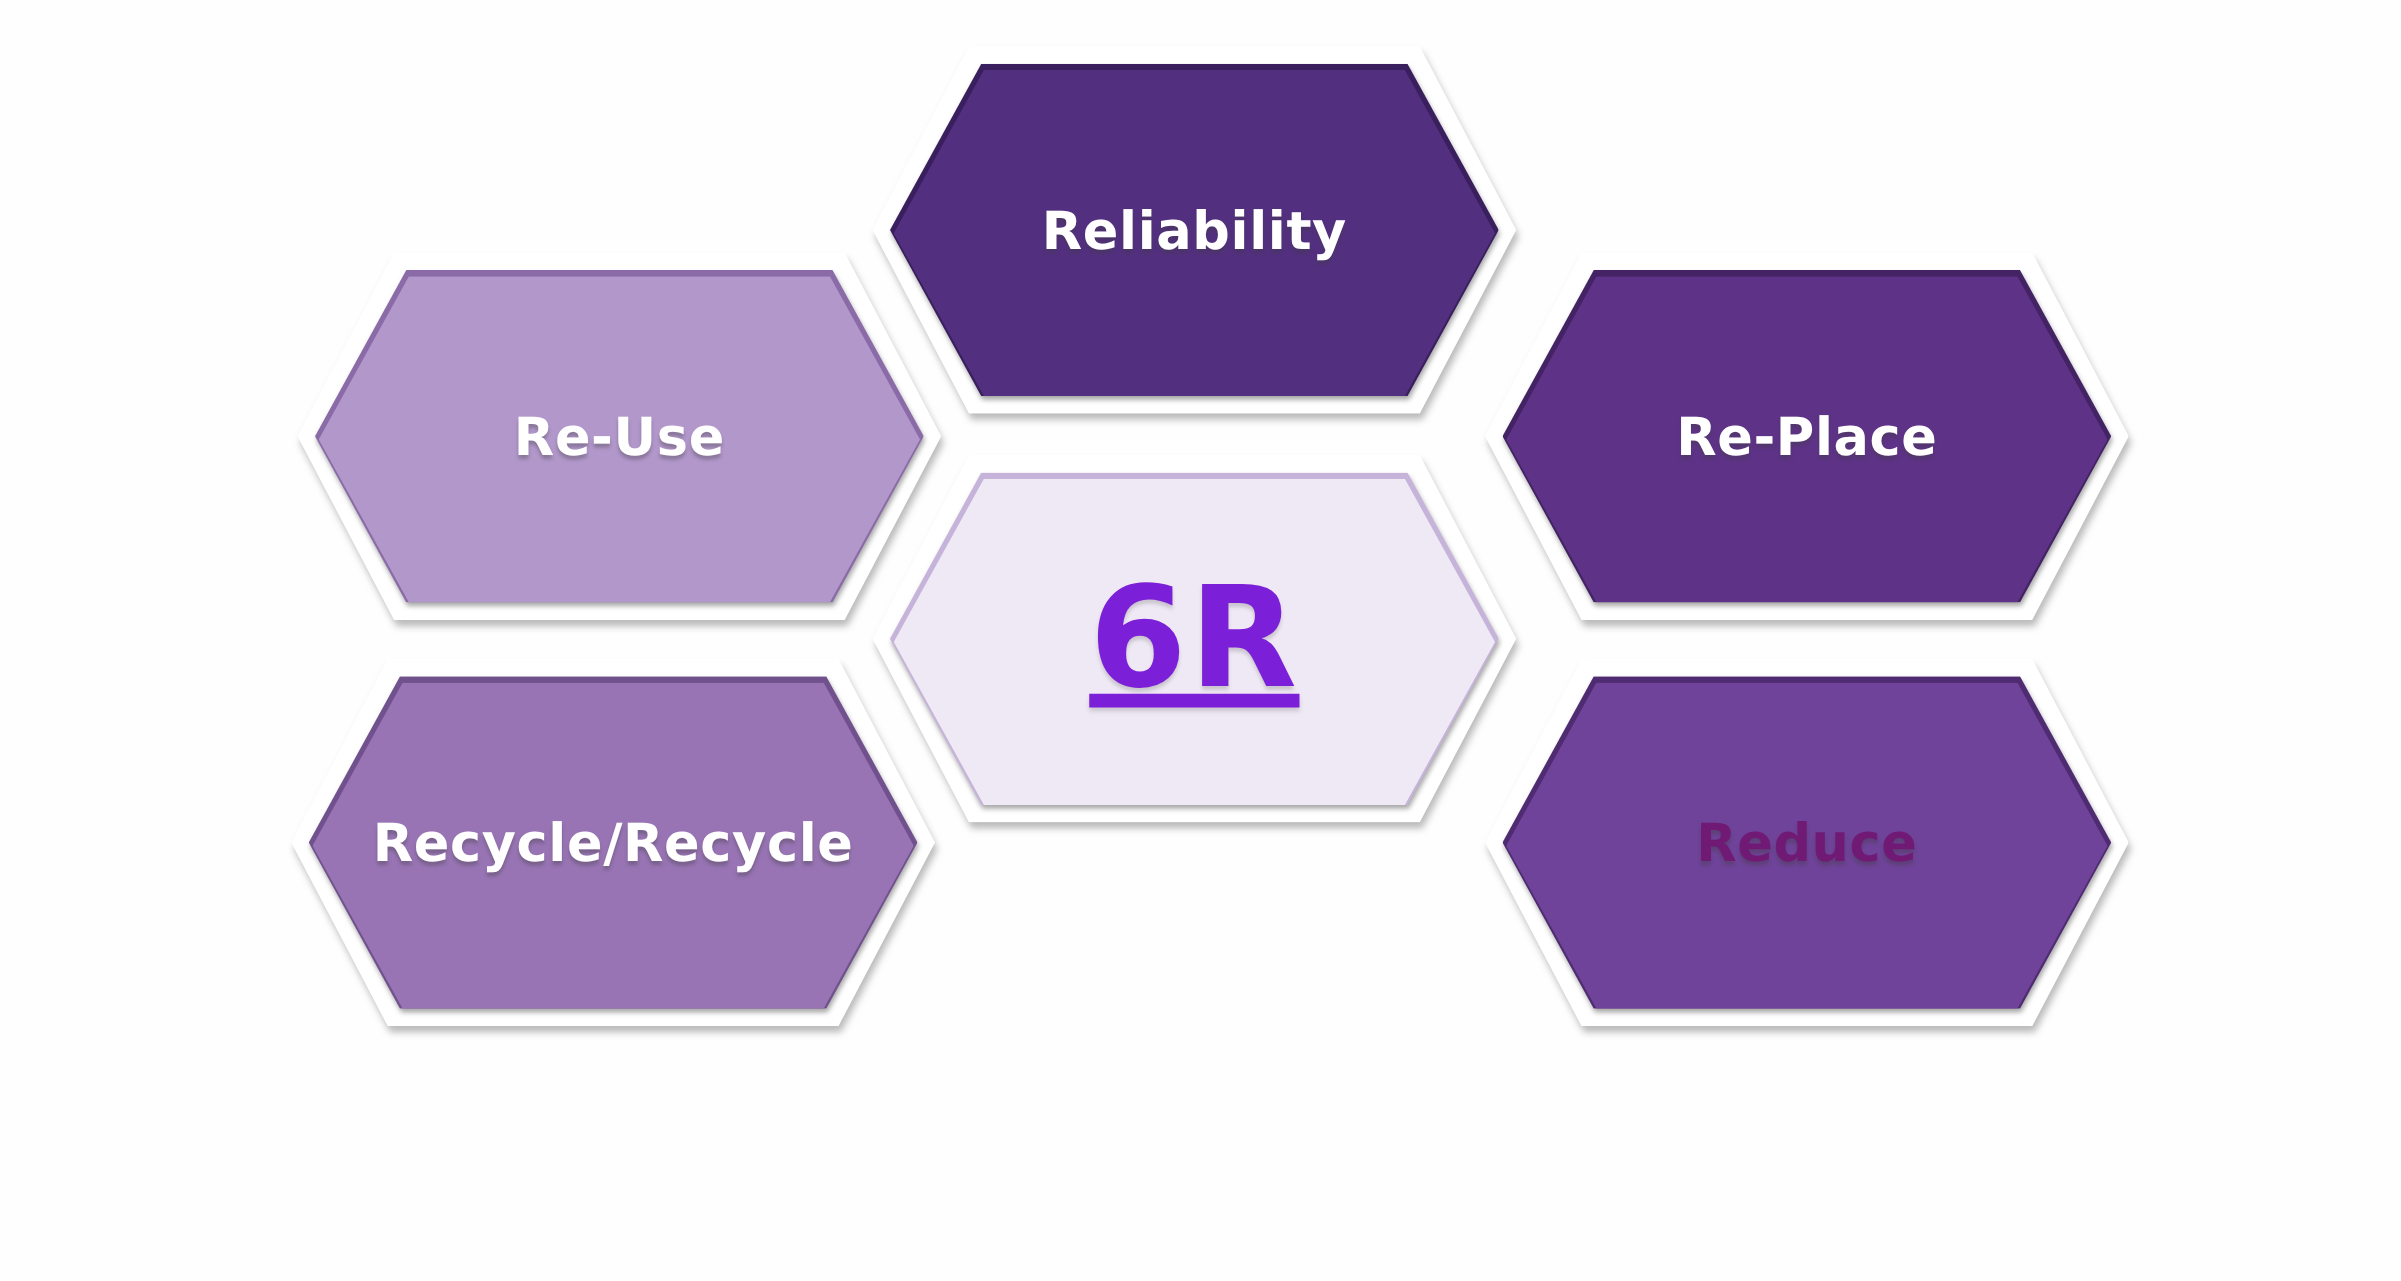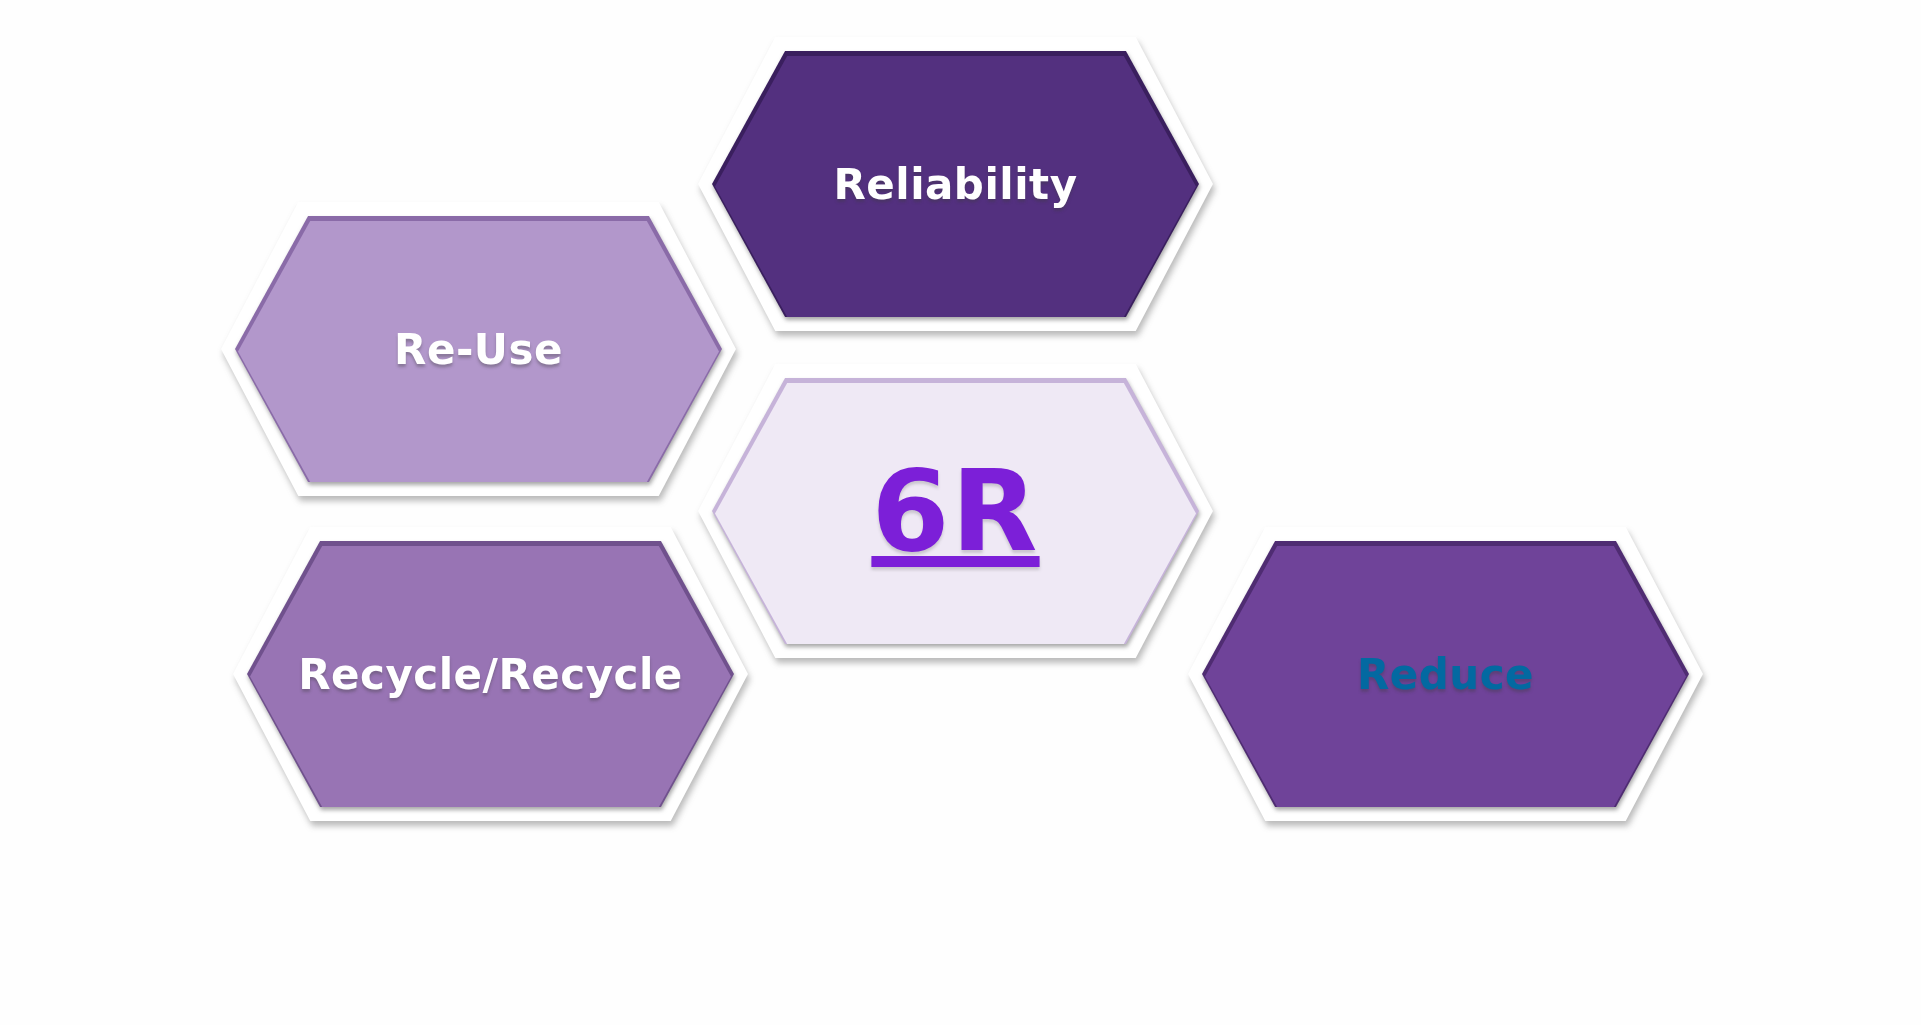--- a/index.html
+++ b/index.html
@@ -61,21 +61,21 @@
     font-weight: bold;
     font-size: 42px;
     letter-spacing: 0.5px;
     color: #ffffff;
     text-shadow: 0 3px 3px rgba(60,60,60,0.35);
     z-index: 2;
   }
 
   
   .pos-reliability { left: 698px; top: 37px;  }
-  .pos-reuse       { left: 221px; top: 202px; }
+  .pos-reuse       { left: 238px; top: 202px; }
   .pos-replace     { left: 1188px; top: 202px; }
   .pos-center      { left: 698px; top: 364px; }
   .pos-recycle     { left: 233px; top: 527px; }
   .pos-reduce      { left: 1188px; top: 527px; }
   .pos-redesign    { left: 698px; top: 688px; }
 
   .center-label {
     font-size: 112px;
     letter-spacing: 2px;
     text-shadow: 0 3px 3px rgba(90,90,90,0.25);
@@ -98,20 +98,28 @@
 
   <div class="hex pos-reuse">
     <div class="hex-white"></div>
     <div class="hex-inner">
       <div class="hex-edge" style="background: rgb(138, 107, 168);"></div>
       <div class="hex-fill" style="background: rgb(178, 151, 203);"></div>
     </div>
     <div class="hex-label" style="color: rgb(255, 255, 255);">Re-Use</div>
   </div>
 
+  <div class="hex pos-replace">
+    <div class="hex-white"></div>
+    <div class="hex-inner">
+      <div class="hex-edge" style="background: rgb(67, 35, 100);"></div>
+      <div class="hex-fill" style="background: rgb(94, 51, 135);"></div>
+    </div>
+    <div class="hex-label" style="color: rgb(255, 255, 255);">Re-Place</div>
+  </div>
 
   <div class="hex pos-center">
     <div class="hex-white"></div>
     <div class="hex-inner">
       <div class="hex-edge" style="background: rgb(198, 179, 217);"></div>
       <div class="hex-fill" style="background: rgb(239, 233, 245);"></div>
     </div>
     <div class="hex-label center-label" style="color: rgb(124, 31, 216);">6R</div>
   </div>
 
@@ -123,17 +131,17 @@
     </div>
     <div class="hex-label" style="color: rgb(255, 255, 255);">Recycle/Recycle</div>
   </div>
 
   <div class="hex pos-reduce">
     <div class="hex-white"></div>
     <div class="hex-inner">
       <div class="hex-edge" style="background: rgb(79, 44, 114);"></div>
       <div class="hex-fill" style="background: rgb(111, 67, 153);"></div>
     </div>
-    <div class="hex-label" style="color: #0369a1;">Reduce</div>
+    <div class="hex-label" style="color: #701a75;">Reduce</div>
   </div>
 
 
 </div>
 
 </body></html>

